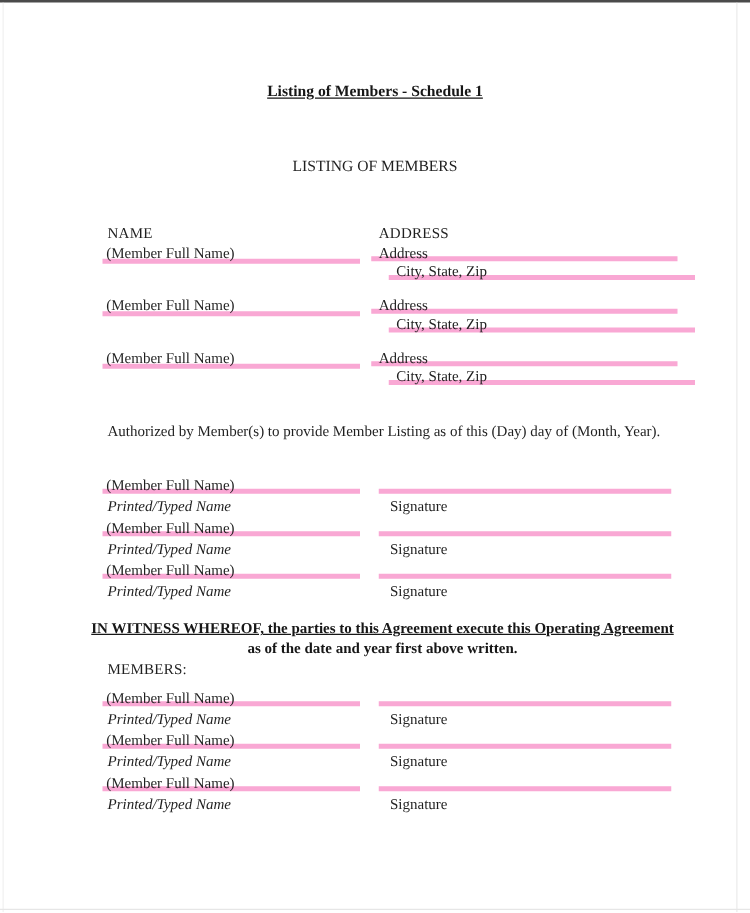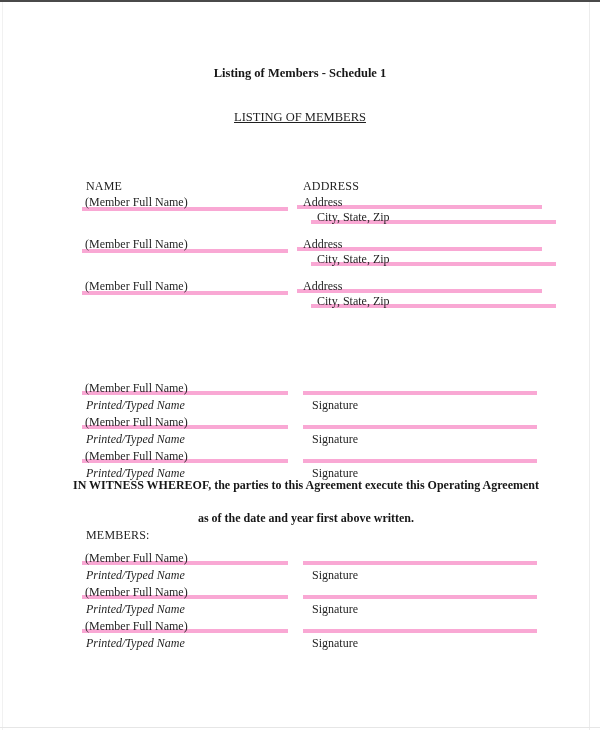--- a/index.html
+++ b/index.html
@@ -9,21 +9,21 @@
     font-family:"Liberation Serif","DejaVu Serif",serif;
     color:#1f1f1f; overflow:hidden;
     border-top:2px solid #4a4a4a;
   }
   .edge-left  { position:absolute; left:2px;  top:0; bottom:0; width:1px; background:#f1f1f1; }
   .edge-right { position:absolute; left:589px; top:0; bottom:0; width:1px; background:#ececec; }
   .edge-bottom{ position:absolute; left:0; right:0; bottom:2px; height:1px; background:#e6e6e6; }
 
   .hline { position:absolute; left:0; width:600px; text-align:center; font-size:12.5px; white-space:nowrap; }
   .hline.bold { font-weight:bold; color:#171717; }
-  .t65  { top:64px; }  .t84 { top:83px; }  .t102 { top:101px; } .t121 { top:108px;text-decoration:underline; }
+  .t65  { top:64px;text-decoration:underline; }  .t84 { top:83px; }  .t102 { top:101px; } .t121 { top:124px; }
 
   .intro { position:absolute; top:136px; left:86px; font-size:12px; white-space:nowrap; }
 
   .colhdr { position:absolute; top:177px; font-size:12px; letter-spacing:0.2px; }
   .colhdr.name { left:86px; } .colhdr.addr { left:303px; }
 
   .listing { position:absolute; top:194px; left:0; width:600px; height:118px; }
   .lrow { position:absolute; left:0; width:600px; height:30px; }
   .lrow.r0 { top:0; } .lrow.r1 { top:42px; } .lrow.r2 { top:84px; }
   .field { border-bottom:4px solid #f9a8d4; position:absolute; }
@@ -41,21 +41,21 @@
   .srow { position:absolute; left:0; width:600px; height:28px; }
   .srow.r0 { top:0; } .srow.r1 { top:34px; } .srow.r2 { top:68px; }
   .sname { left:82px; top:0; width:206px; height:12px; }
   .sname span { display:block; padding-left:3px; font-size:12px; line-height:11px; white-space:nowrap; }
   .ssig  { left:303px; top:0; width:234px; height:12px; }
   .printed  { position:absolute; left:86px;  top:15px; font-size:12px; white-space:nowrap;font-style:italic; }
   .siglabel { position:absolute; left:312px; top:15px; font-size:12px; white-space:nowrap; }
 
   .witness { position:absolute; left:12px; width:588px; text-align:center; font-weight:bold;
              font-size:12px; color:#171717; white-space:nowrap; }
-  .w1 { top:476px; } .w2 { top:509px; }
+  .w1 { top:493px;text-decoration:underline; } .w2 { top:509px; }
   .members-hdr { position:absolute; left:86px; top:526px; font-size:12px; letter-spacing:0.2px; }
 </style>
 </head>
 <body>
 
 <div class="page">
   <div class="edge-left"></div>
   <div class="edge-right"></div>
   <div class="edge-bottom"></div>
 
@@ -94,20 +94,21 @@
         </div>
       <div class="field addr-field">
           <span>Address</span>
         </div>
       <div class="field city-field">
           <span>City, State, Zip</span>
         </div>
     </div>
   </div>
 
+  <div class="auth">Authorized by Member(s) to provide Member Listing as of this (Day) day of (Month, Year).</div>
 
   <div class="sig-block sig-mid">
     <div class="srow r0">
       <div class="field sname">
           <span>(Member Full Name)</span>
         </div>
       <div class="field ssig"></div>
       <div class="printed">Printed/Typed Name</div>
       <div class="siglabel">Signature</div>
     </div>

